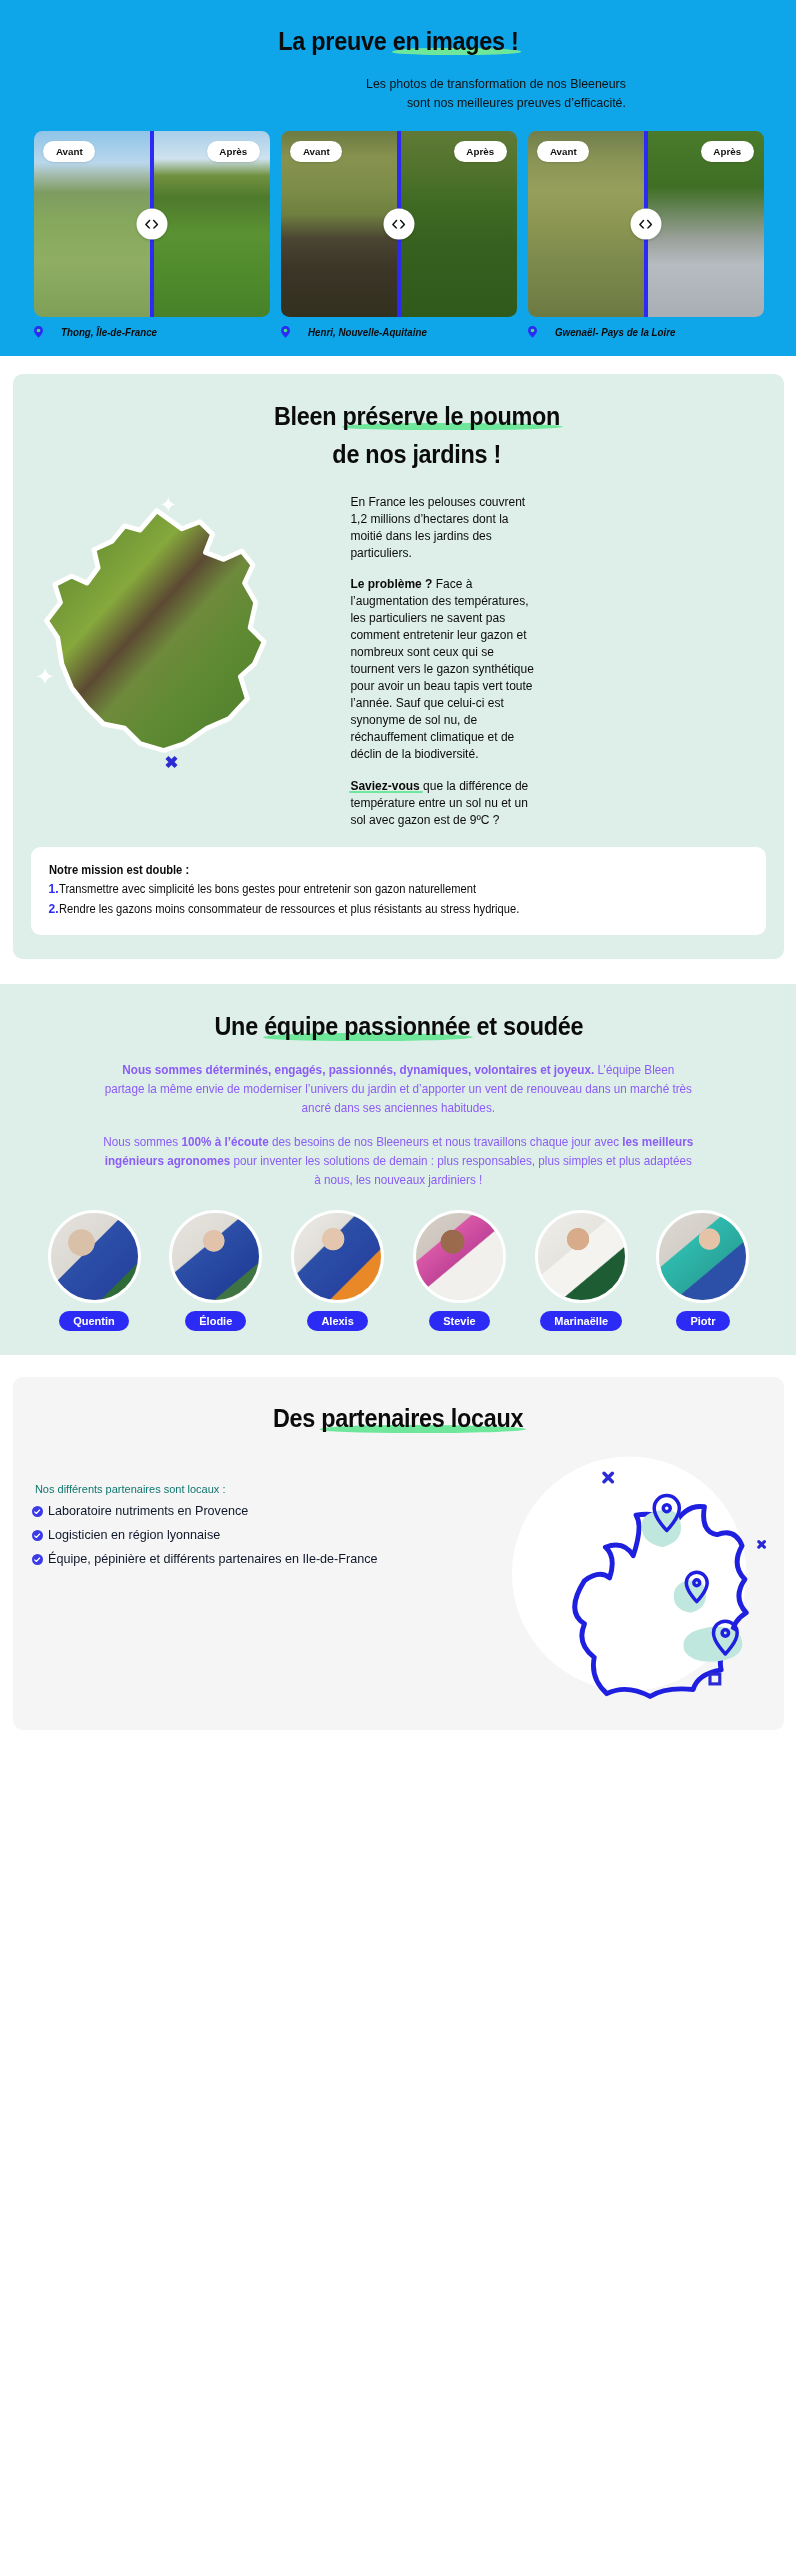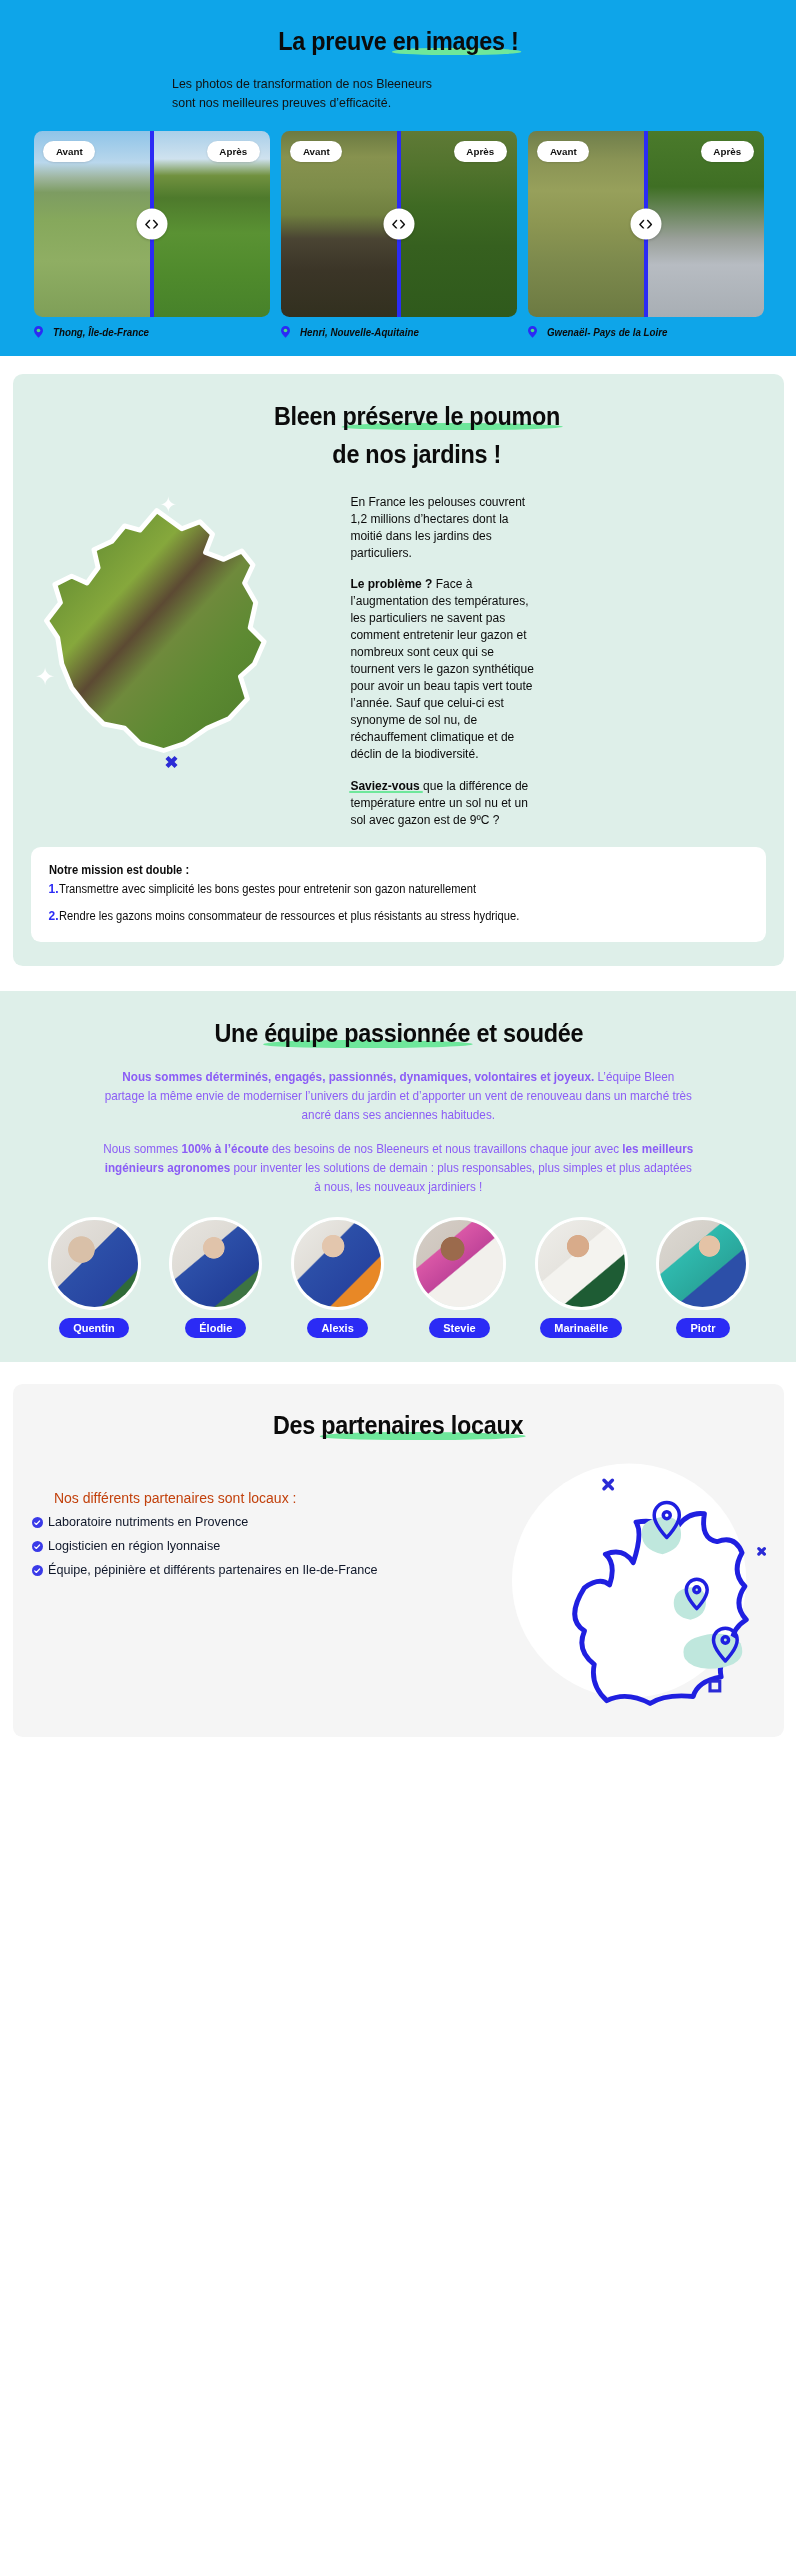--- a/index.html
+++ b/index.html
@@ -36,21 +36,21 @@
     text-align: center;
     color: #0b0b0b;
     line-height: 1.32;
   }
   .display-inner { display: inline-block; transform: scaleX(0.9); }
 
   
   .sec-proof { background:#0ea5e9; padding: 24px 0 18px; }
   .sec-proof h2 { margin-bottom: 15.3px; }
   .proof-sub {
-    text-align: left;
+    text-align: right;
     font-size: 13.3px;
     line-height: 1.48;
     color: #111;
     margin: 12px auto 18px;
     max-width: 488px;
   }
   .proof-sub span { display:block; transform: scaleX(0.93); }
 
   .proof-row {
     display: flex;
@@ -128,21 +128,21 @@
     font-weight: 600;
     color: #111;
     box-shadow: 0 0.7px 2.1px rgba(0,0,0,.15);
   }
   .ba-pill.before { left: 9.8px; }
   .ba-pill.after  { right: 9.8px; }
 
   .proof-cap {
     display: flex;
     align-items: center;
-    gap: 10px;
+    gap: 18px;
     margin-top: 9px;
     font-size: 10.5px;
     font-style: italic;
     font-weight: 600;
     color: #0b0b0b;
   }
   .proof-cap .cap-txt { transform: scaleX(0.93); transform-origin: left center; display:inline-block; }
 
   
   .sec-lung {
@@ -197,21 +197,21 @@
     background: #fff;
     border-radius: 9.8px;
     margin: 18px 18px 0;
     padding: 15.3px 18px 16.7px;
     font-size: 12px;
     line-height: 1.45;
     color: #0b0b0b;
   }
   .mission .m-title { font-weight: 800; display:block; margin-bottom: 1.4px; }
   .mission .num { color: #2b2bf5; font-weight: 800; }
-  .mission p { margin-bottom: 10px; }
+  .mission p { margin-bottom: 3px; }
   .mission p:last-child { margin-bottom: 0; }
   .mission .mnarrow { display:inline-block; transform: scaleX(0.93); transform-origin: left center; }
 
   
   .sec-team {
     background: #deefe9;
     margin-top: 25px;
     padding: 25px 0 24px;
   }
   .sec-team h2 { margin-bottom: 18px; }
@@ -272,25 +272,24 @@
     min-height: 293px;
   }
   .sec-partners h2 { margin-bottom: 7px; }
   .partners-body {
     display: flex;
     align-items: flex-start;
     padding: 15.3px 7px 0 19.5px;
   }
   .partners-left { width: 363px; padding-top: 25px; }
   .partners-lead {
-    font-size: 14px;
-    color: #c2410c;
+    font-size: 11px;
+    color: #0f766e;
     margin-bottom: 8.4px;
     padding-left: 2.8px;
-    margin-left: 19px;
   }
   .p-item {
     display: flex;
     align-items: flex-start;
     gap: 4.9px;
     font-size: 12.6px;
     line-height: 1.34;
     color: #0f172a;
     margin-bottom: 7px;
   }

